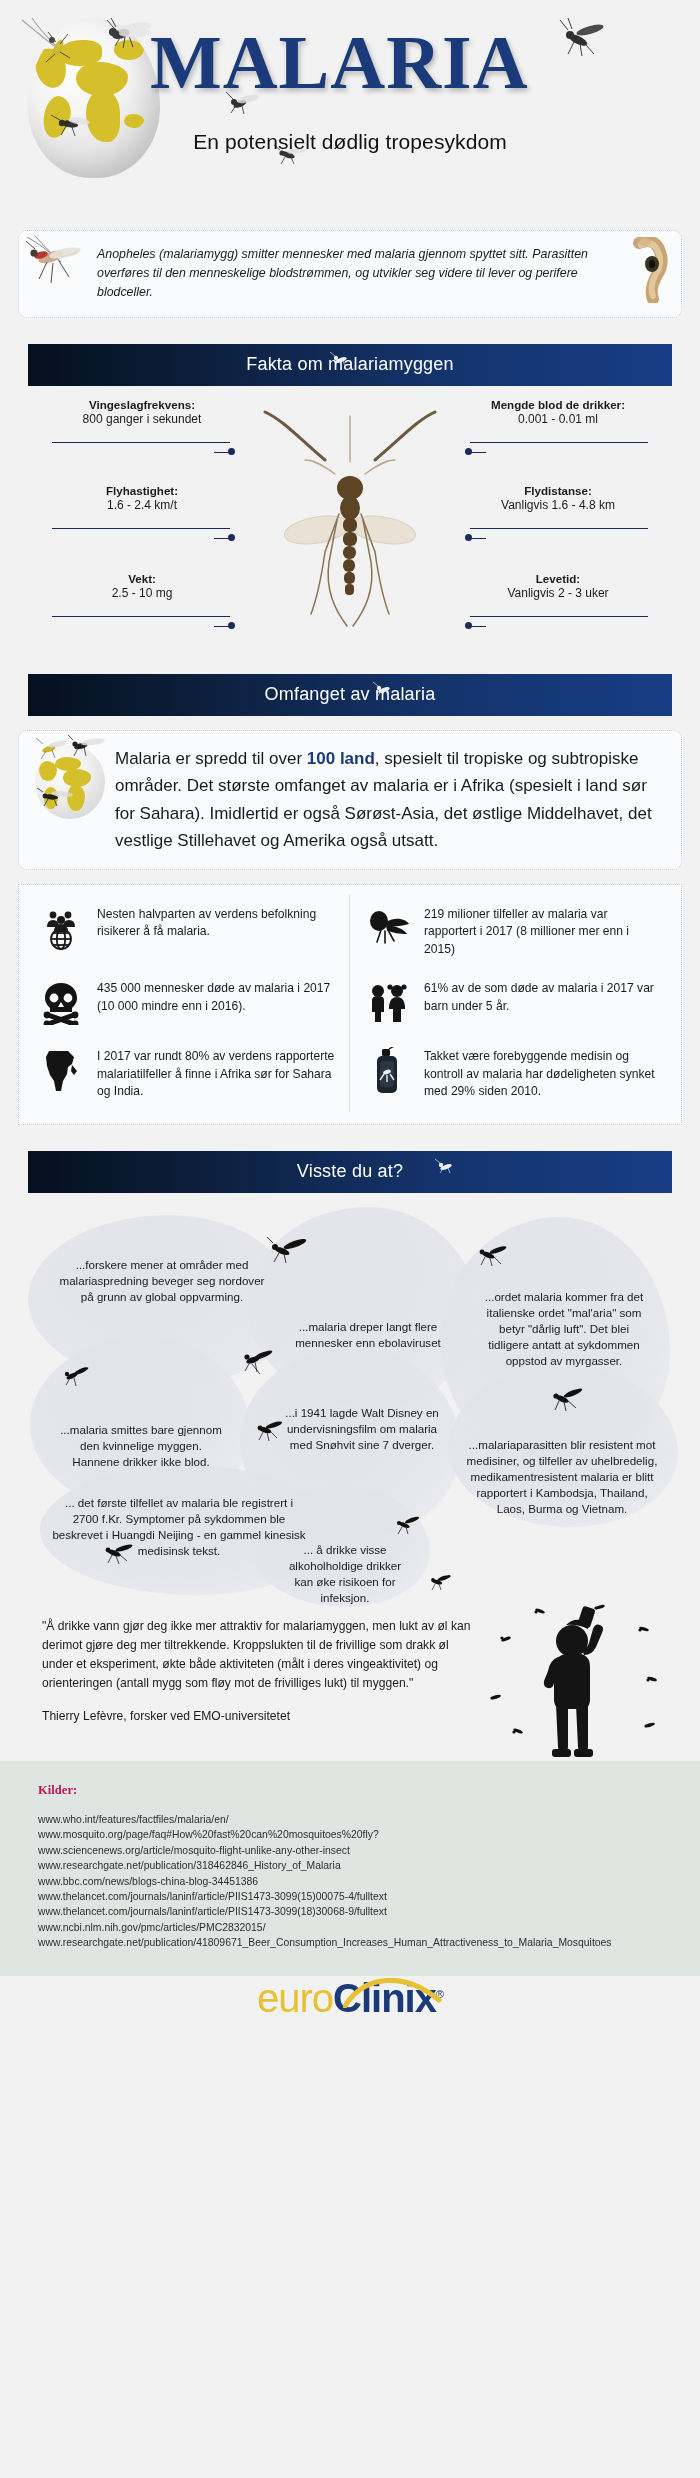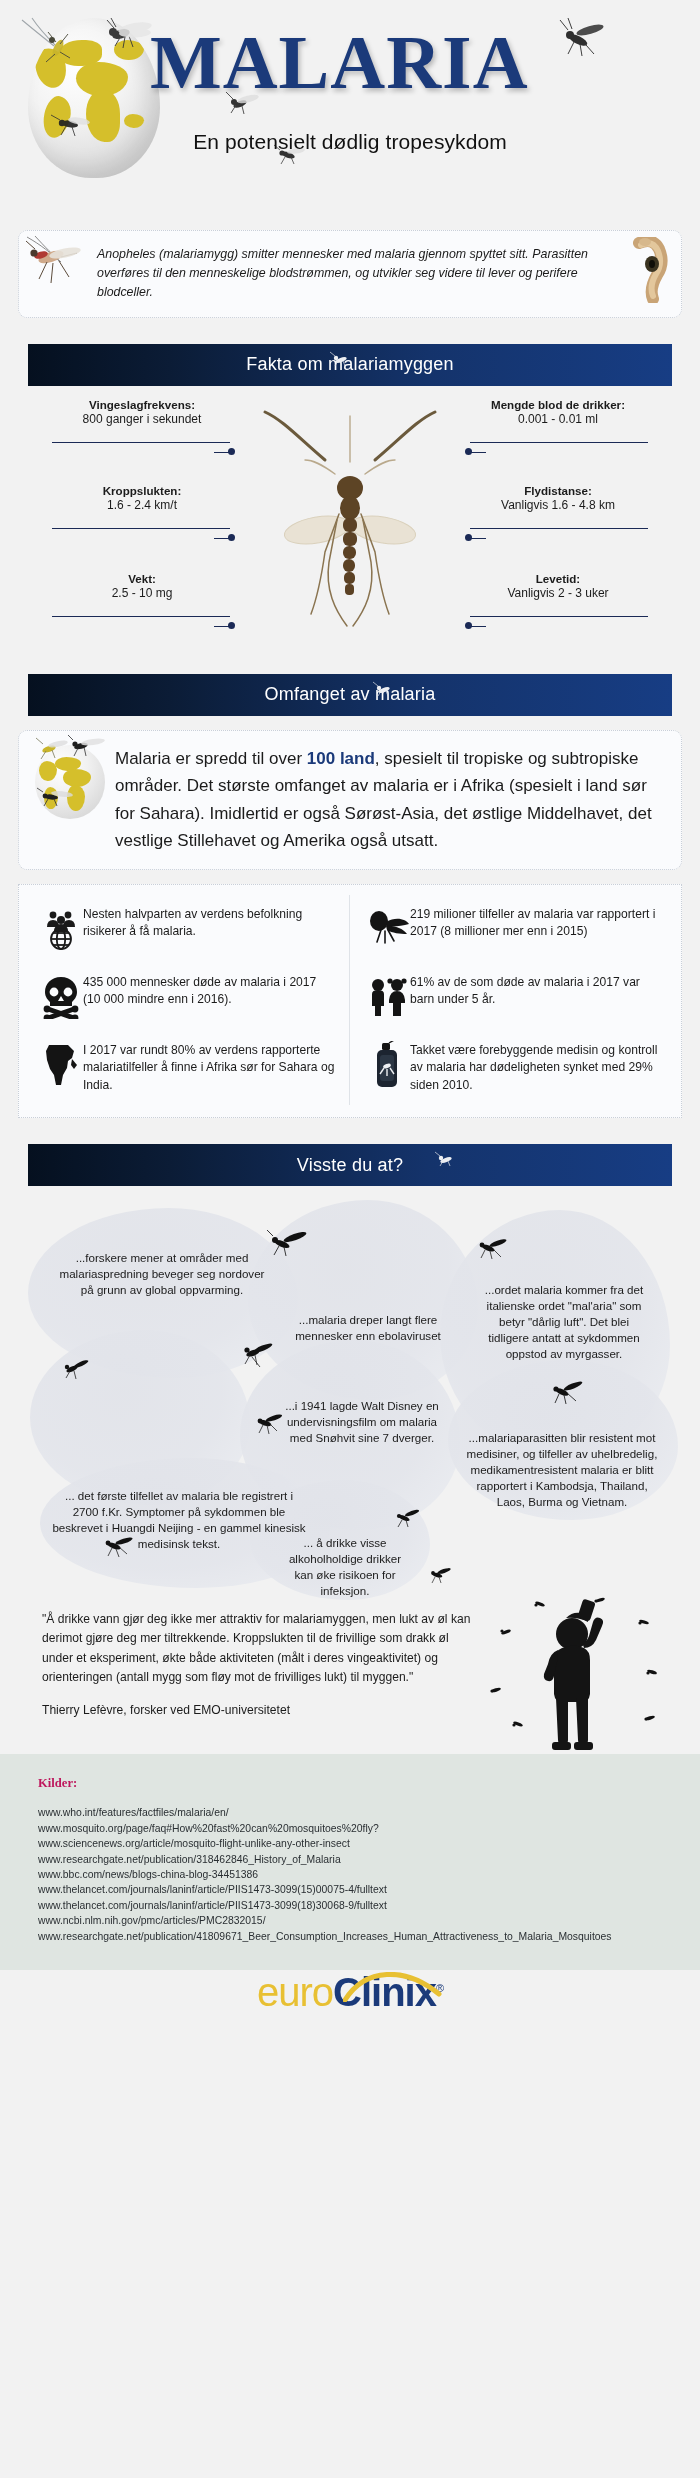--- a/index.html
+++ b/index.html
@@ -113,21 +113,21 @@
   
   .stats {
     margin: 14px 18px 0 18px;
     background: #fafbfd;
     border: 1px dotted #c9cfd8;
     display: flex; flex-wrap: wrap;
     padding: 10px 4px 12px 4px;
   }
   .stat {
     width: 50%;
-    display: flex; align-items: flex-start; gap: 0;
+    display: flex; align-items: flex-start; gap: 14px;
     padding: 11px 14px 11px 16px;
   }
   .stat:nth-child(odd) { border-right: 1px solid #dfe3e8; }
   .stat .sicon { flex: 0 0 44px; height: 46px; display: flex; align-items: center; justify-content: center; }
   .stat .stext { font-size: 12.1px; line-height: 1.45; }
 
   
   .dyk { position: relative; height: 400px; margin-top: 4px; }
   .blob {
     position: absolute;
@@ -370,21 +370,21 @@
 
     <div class="fact right" style="top:6px;">
       <div class="ftitle">Mengde blod de drikker:</div>
       <div class="fval">0.001 - 0.01 ml</div>
     </div>
     <div class="rule" style="right:52px; top:50px; width:178px;"></div>
     <div class="elbow" style="right:214px; top:50px;"></div>
     <div class="dot" style="right:228px; top:56px;"></div>
 
     <div class="fact left" style="top:92px;">
-      <div class="ftitle">Kroppslukten:</div>
+      <div class="ftitle">Flyhastighet:</div>
       <div class="fval">1.6 - 2.4 km/t</div>
     </div>
     <div class="rule" style="left:52px; top:136px; width:178px;"></div>
     <div class="elbow" style="left:214px; top:136px;"></div>
     <div class="dot" style="left:228px; top:142px;"></div>
 
     <div class="fact right" style="top:92px;">
       <div class="ftitle">Flydistanse:</div>
       <div class="fval">Vanligvis 1.6 - 4.8 km</div>
     </div>
@@ -609,20 +609,21 @@
     <div class="blob" style="left:440px; top:20px;  width:230px; height:250px;"></div>
     <div class="blob" style="left:30px;  top:140px; width:220px; height:175px;"></div>
     <div class="blob" style="left:240px; top:150px; width:220px; height:190px;"></div>
     <div class="blob" style="left:448px; top:170px; width:230px; height:160px;"></div>
     <div class="blob" style="left:40px;  top:268px; width:290px; height:130px;"></div>
     <div class="blob" style="left:250px; top:290px; width:180px; height:120px;"></div>
 
     <div class="bubble" style="left:52px;  top:60px;  width:220px;">...forskere mener at områder med malariaspredning beveger seg nordover på grunn av global oppvarming.</div>
     <div class="bubble" style="left:288px; top:122px; width:160px;">...malaria dreper langt flere mennesker enn ebolaviruset</div>
     <div class="bubble" style="left:484px; top:92px;  width:160px;">...ordet malaria kommer fra det italienske ordet "mal'aria" som betyr "dårlig luft". Det blei tidligere antatt at sykdommen oppstod av myrgasser.</div>
+    <div class="bubble" style="left:56px;  top:225px; width:170px;">...malaria smittes bare gjennom den kvinnelige myggen. Hannene drikker ikke blod.</div>
     <div class="bubble" style="left:282px; top:208px; width:160px;">...i 1941 lagde Walt Disney en undervisningsfilm om malaria med Snøhvit sine 7 dverger.</div>
     <div class="bubble" style="left:52px;  top:298px; width:254px; text-align:center;">... det første tilfellet av malaria ble registrert i 2700 f.Kr. Symptomer på sykdommen ble beskrevet i Huangdi Neijing - en gammel kinesisk medisinsk tekst.</div>
     <div class="bubble" style="left:286px; top:345px; width:118px;">... å drikke visse alkoholholdige drikker kan øke risikoen for infeksjon.</div>
     <div class="bubble" style="left:462px; top:240px; width:200px;">...malariaparasitten blir resistent mot medisiner, og tilfeller av uhelbredelig, medikamentresistent malaria er blitt rapportert i Kambodsja, Thailand, Laos, Burma og Vietnam.</div>
 
     <svg class="dmosq" style="left:266px;top:38px;" width="42" height="32" viewBox="0 0 42 32">
       <g fill="#111">
           <ellipse cx="16" cy="16" rx="8" ry="3" transform="rotate(22 16 16)"></ellipse>
           <circle cx="9" cy="12" r="3"></circle>
         </g>

